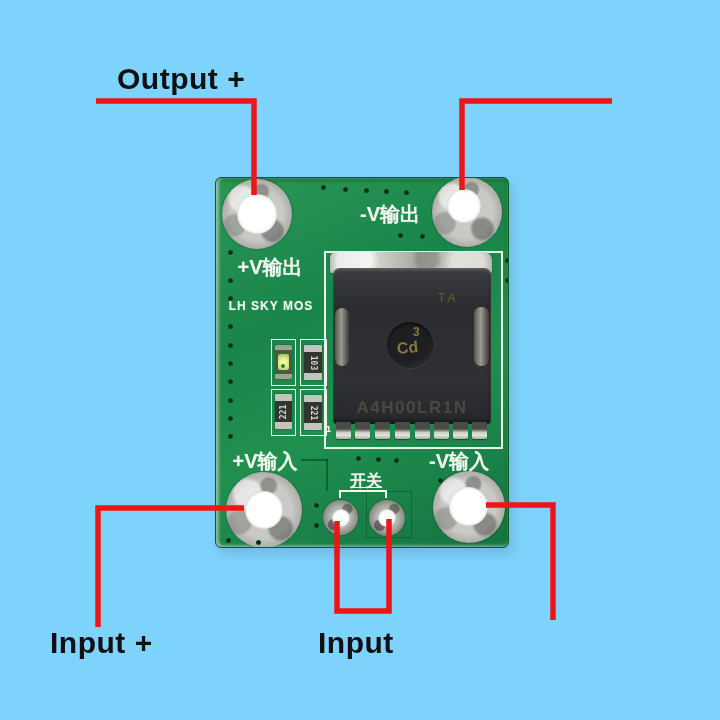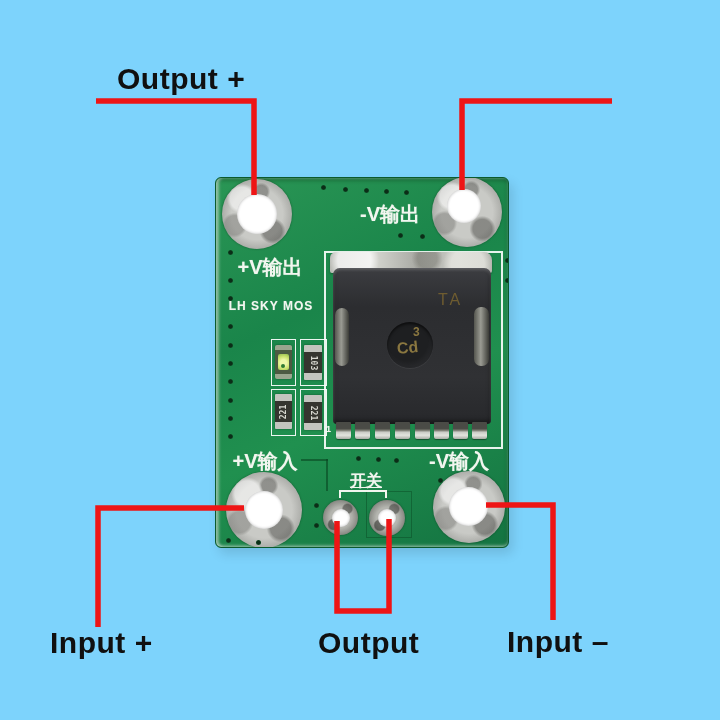--- a/index.html
+++ b/index.html
@@ -86,22 +86,21 @@
   <svg id="lines" width="720" height="720" viewBox="0 0 720 720">
     <path d="M96 101 L254 101 L254 195" fill="none" stroke="#ee1515" stroke-width="5.5"></path>
     <path d="M612 101 L462 101 L462 190" fill="none" stroke="#ee1515" stroke-width="5.5"></path>
     <path d="M244 508 L98 508 L98 627" fill="none" stroke="#ee1515" stroke-width="5.5"></path>
     <path d="M486 505 L553 505 L553 620" fill="none" stroke="#ee1515" stroke-width="5.5"></path>
     <path d="M337 521 L337 611 L389 611 L389 519" fill="none" stroke="#ee1515" stroke-width="5.5"></path>
   </svg>
 
   <div class="label" style="left:117px;top:64px;">Output +</div>
   <div class="label" style="left:50px;top:628px;text-align:right;">Input +</div>
-  <div class="label" style="left:318px;top:628px;">Output</div>
-  <div class="label" style="left:507px;top:627px;">Input –</div>
+  <div class="label" style="left:318px;top:628px;">Input</div>
 
   <div id="board">
 
     <div class="pad" style="left:6px;top:1px;width:70px;height:70px;"></div>
     <div class="hole" style="left:21px;top:16px;width:40px;height:40px;"></div>
     <div class="pad" style="left:216px;top:-1px;width:70px;height:70px;"></div>
     <div class="hole" style="left:231px;top:11px;width:34px;height:34px;"></div>
     <div class="pad" style="left:10px;top:294px;width:76px;height:76px;"></div>
     <div class="hole" style="left:29px;top:313px;width:38px;height:38px;"></div>
     <div class="pad" style="left:217px;top:293px;width:72px;height:72px;"></div>
@@ -125,21 +124,22 @@
 
     <div id="chip-box" style="left:108px;top:73px;width:179px;height:198px;"></div>
     <div id="solder-tab" style="left:114px;top:74px;width:162px;height:21px;"></div>
     <div id="mosfet" style="left:117px;top:90px;width:158px;height:156px;">
       <div class="notch" style="left:2px;top:40px;width:14px;height:58px;"></div>
       <div class="notch" style="left:141px;top:39px;width:15px;height:59px;"></div>
       <div id="dimple" style="left:54px;top:54px;width:46px;height:46px;">
         <div class="chipmark" style="left:26px;top:4px;font-size:12px;font-weight:bold;color:#8a7740;">3</div>
         <div class="chipmark" style="left:10px;top:18px;font-size:16px;font-weight:bold;color:#8a7740;transform:rotate(-6deg);">Cd</div>
       </div>
-      <div class="chipmark" style="left:105px;top:24px;font-size:16px;font-weight:normal;letter-spacing:3px;color:#6e5c30;">TA</div>
+      <div class="chipmark" style="left:105px;top:24px;font-size:12px;font-weight:normal;letter-spacing:3px;color:#6e5c30;">TA</div>
+      <div class="chipmark" style="left:0;top:131px;width:158px;text-align:center;font-size:17px;font-weight:bold;letter-spacing:1.5px;color:#4b4840;">A4H00LR1N</div>
     </div>
     <div class="silk" style="left:110px;top:247px;font-size:9px;transform:none;">1</div>
     <div class="pin" style="left:120px;"></div>
     <div class="pin" style="left:139px;"></div>
     <div class="pin" style="left:159px;"></div>
     <div class="pin" style="left:179px;"></div>
     <div class="pin" style="left:199px;"></div>
     <div class="pin" style="left:218px;"></div>
     <div class="pin" style="left:237px;"></div>
     <div class="pin" style="left:256px;"></div>

